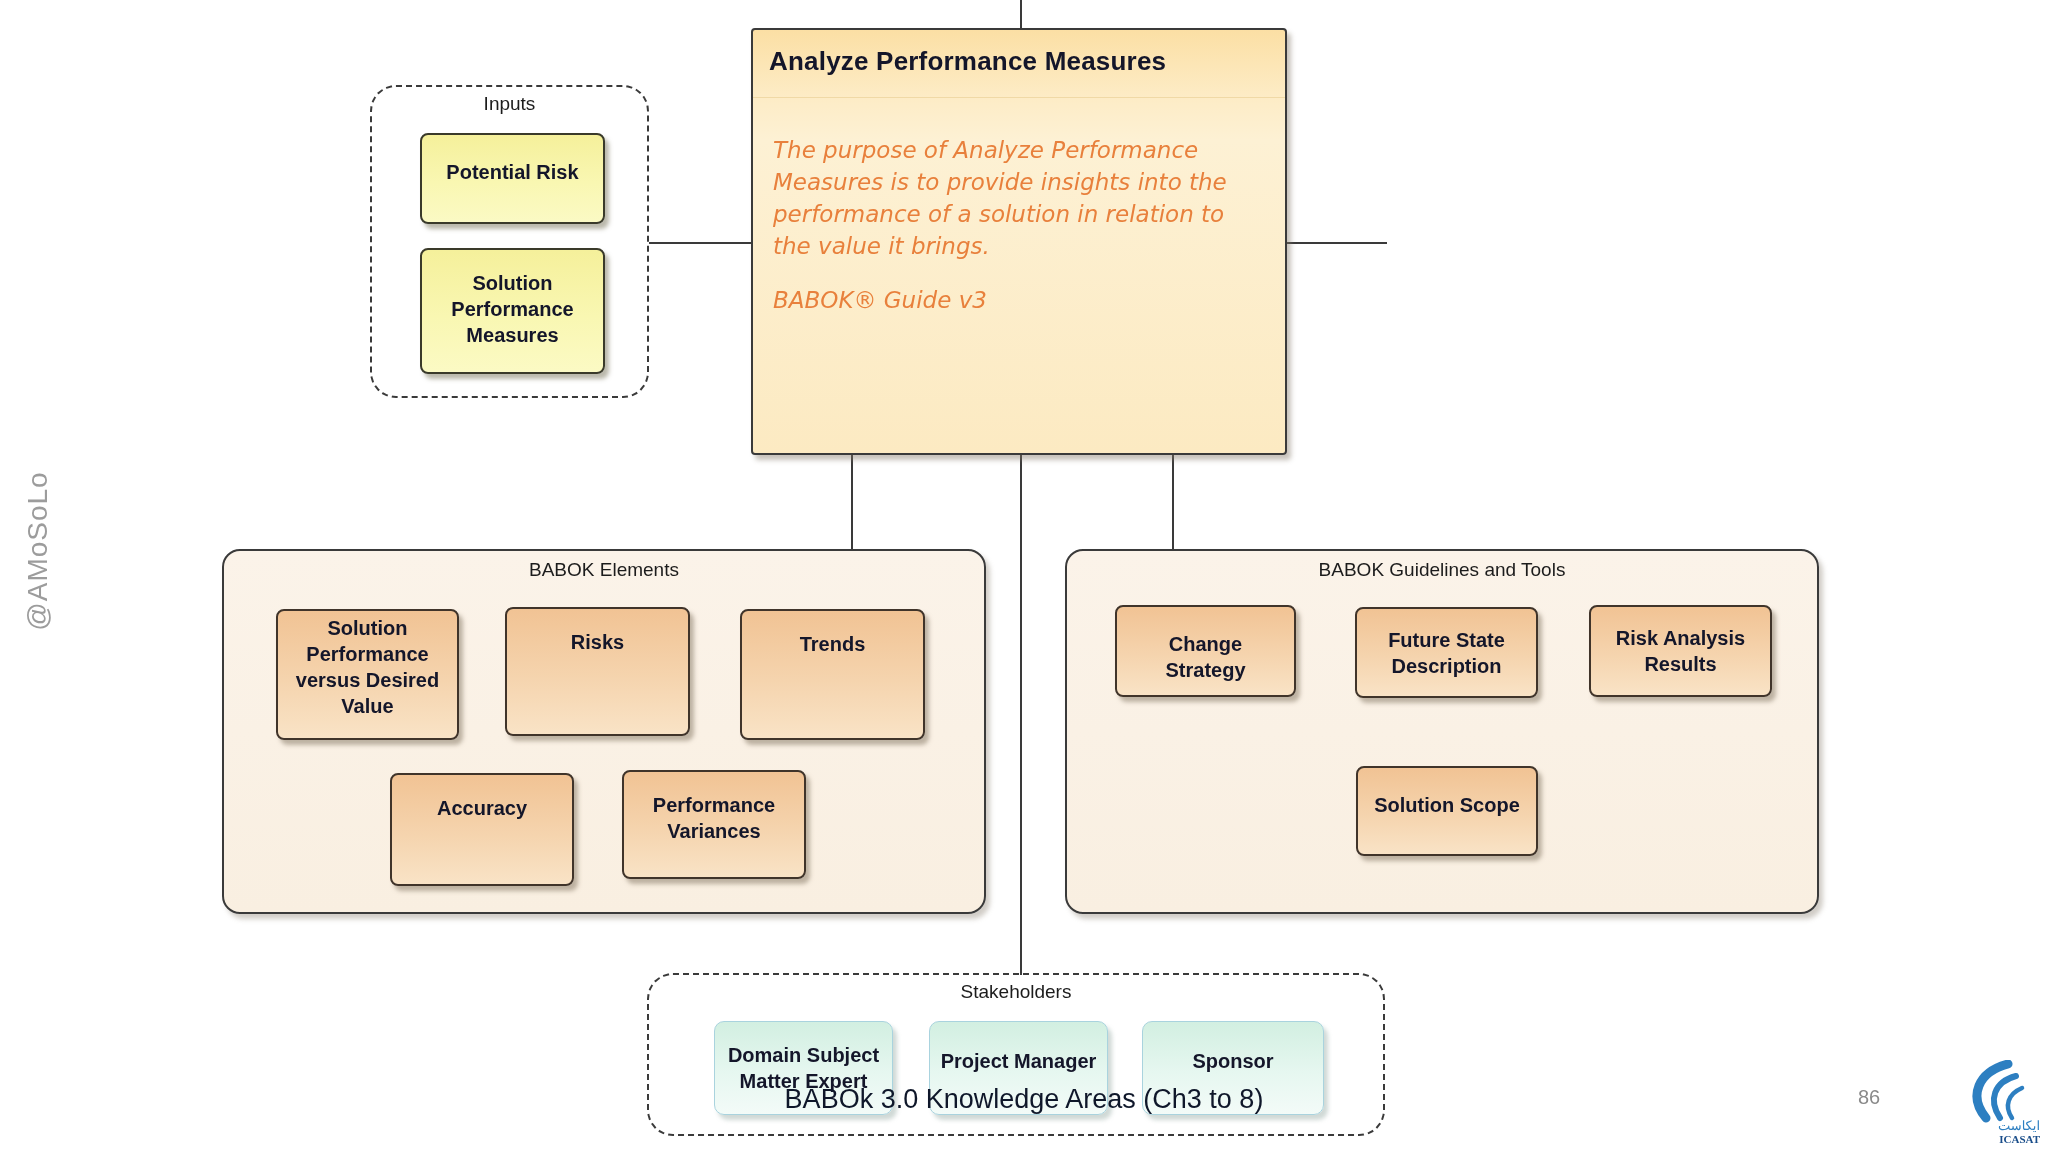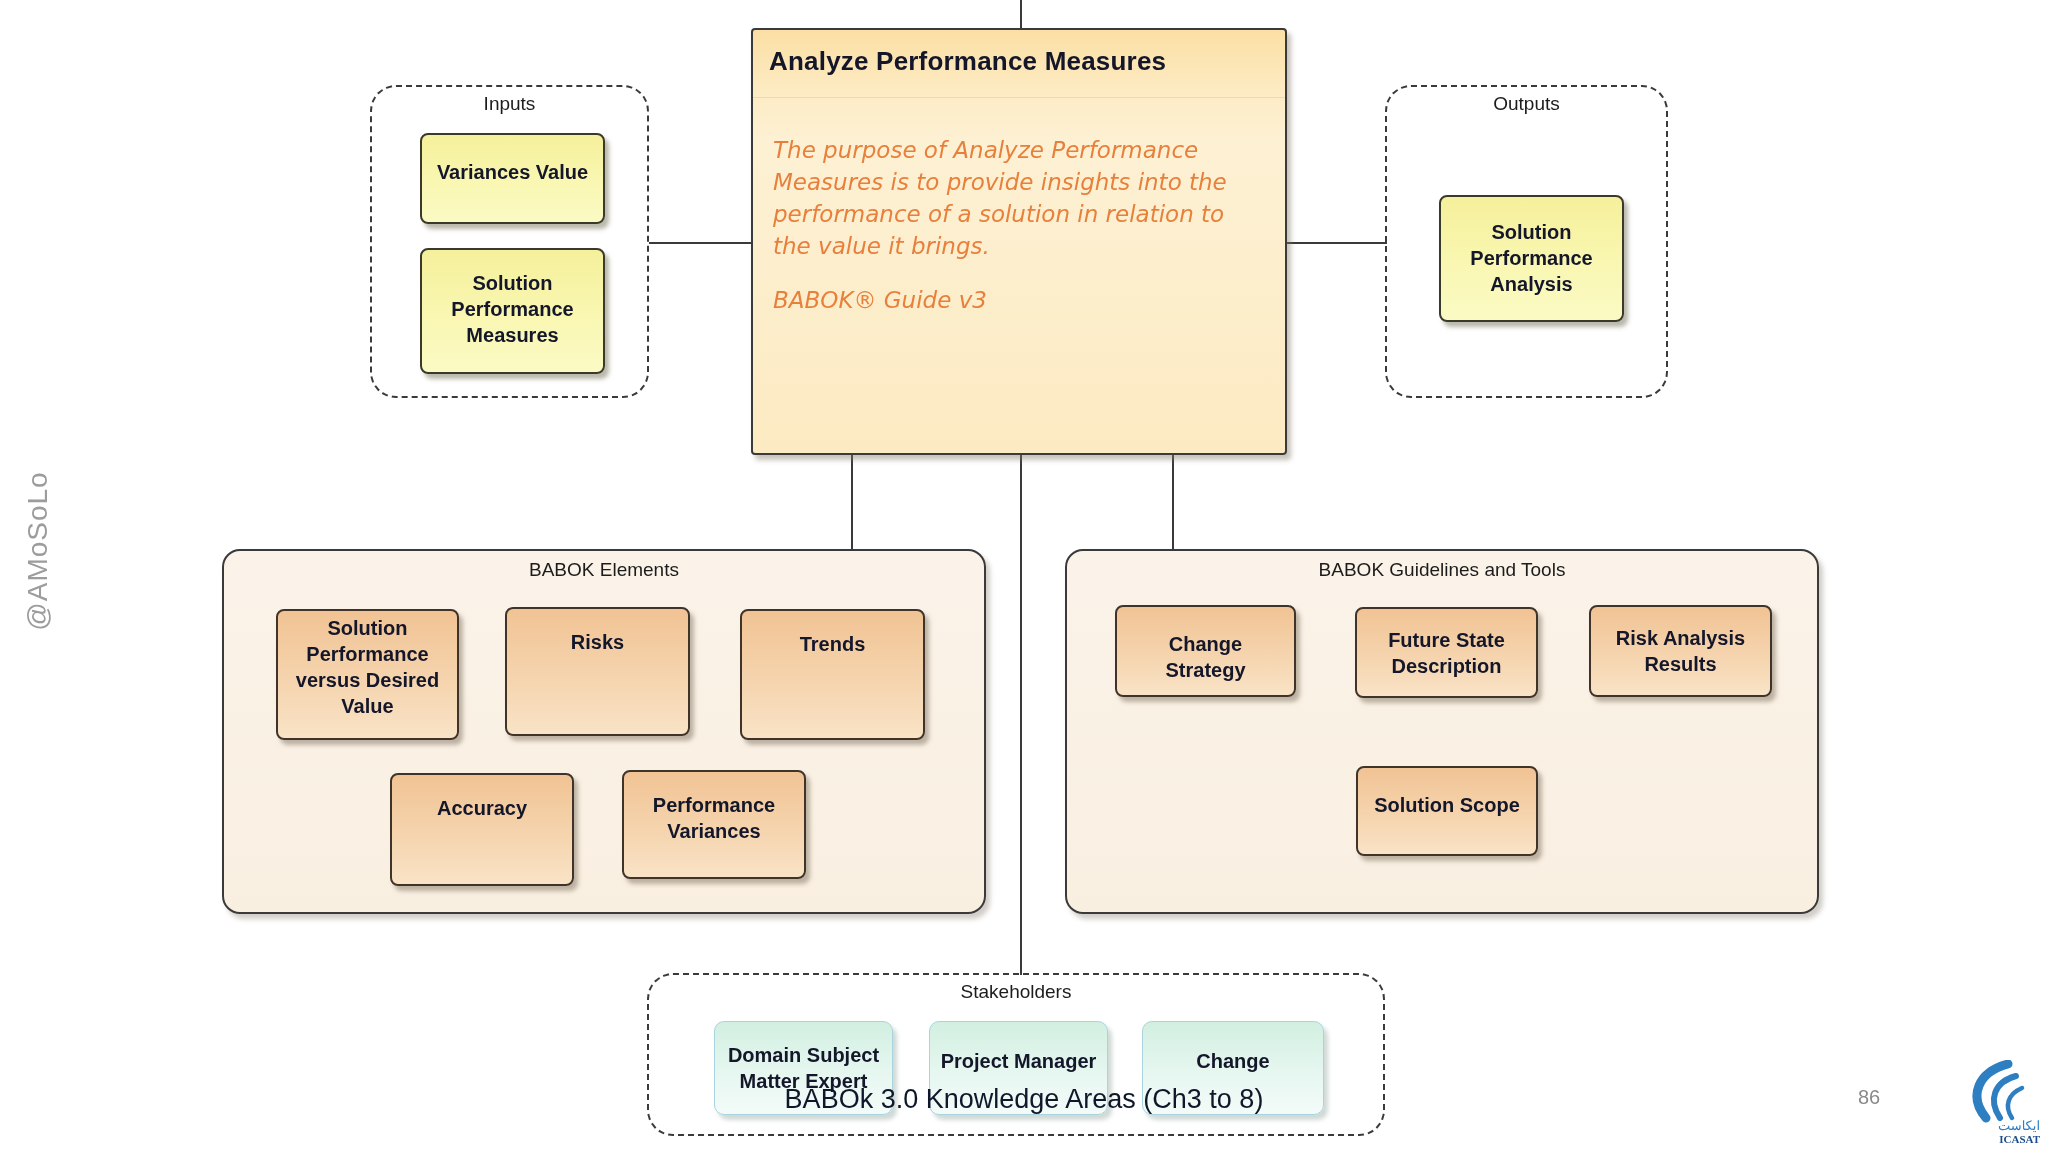--- a/index.html
+++ b/index.html
@@ -102,33 +102,27 @@
     </div>
     <div id="purpose-block">
       <span style="display: block;">The purpose of Analyze Performance Measures is to provide insights into the performance of a solution in relation to the value it brings.</span>
       <span style="display: block; margin-top: 22px;">BABOK® Guide v3</span>
     </div>
   </div>
 
   <div class="group-dashed" style="left:370px;top:85px;width:279px;height:313px;">
     <div class="group-label">Inputs</div>
     <div class="node yellow" style="left:48px;top:46px;width:185px;height:91px;">
-      <span>Variances Value</span>
+      <span>Potential Risk</span>
     </div>
     <div class="node yellow" style="left:48px;top:161px;width:185px;height:126px;padding-top:20px;">
       <span>Solution Performance Measures</span>
     </div>
   </div>
 
-  <div class="group-dashed" style="left:1385px;top:85px;width:283px;height:313px;">
-    <div class="group-label">Outputs</div>
-    <div class="node yellow" style="left:52px;top:108px;width:185px;height:127px;padding-top:22px;">
-      <span>Solution Performance Analysis</span>
-    </div>
-  </div>
 
   <div class="group-solid" style="left:222px;top:549px;width:764px;height:365px;">
     <div class="group-label">BABOK Elements</div>
     <div class="node orange" style="left:52px;top:58px;width:183px;height:131px;padding-top:4px;">
       <span>Solution Performance versus Desired Value</span>
     </div>
     <div class="node orange" style="left:281px;top:56px;width:185px;height:129px;">
       <span>Risks</span>
     </div>
     <div class="node orange" style="left:516px;top:58px;width:185px;height:131px;">
@@ -160,21 +154,21 @@
 
   <div class="group-dashed" style="left:647px;top:973px;width:738px;height:163px;">
     <div class="group-label">Stakeholders</div>
     <div class="node mint" style="left:65px;top:46px;width:179px;height:94px;padding-top:20px;">
       <span>Domain Subject Matter Expert</span>
     </div>
     <div class="node mint" style="left:280px;top:46px;width:179px;height:94px;">
       <span>Project Manager</span>
     </div>
     <div class="node mint" style="left:493px;top:46px;width:182px;height:94px;">
-      <span>Change</span>
+      <span>Sponsor</span>
     </div>
   </div>
 
   <div id="caption">BABOk 3.0 Knowledge Areas (Ch3 to 8)</div>
   <div id="page-number">86</div>
 
   <div id="logo">
     <svg width="86" height="86" viewBox="0 0 86 86">
       <path d="M52 4 C22 12 12 36 30 58" stroke="#2d7fc1" stroke-width="9" fill="none" stroke-linecap="round"></path>
       <path d="M60 16 C38 22 32 40 44 58" stroke="#2d7fc1" stroke-width="6" fill="none" stroke-linecap="round"></path>

